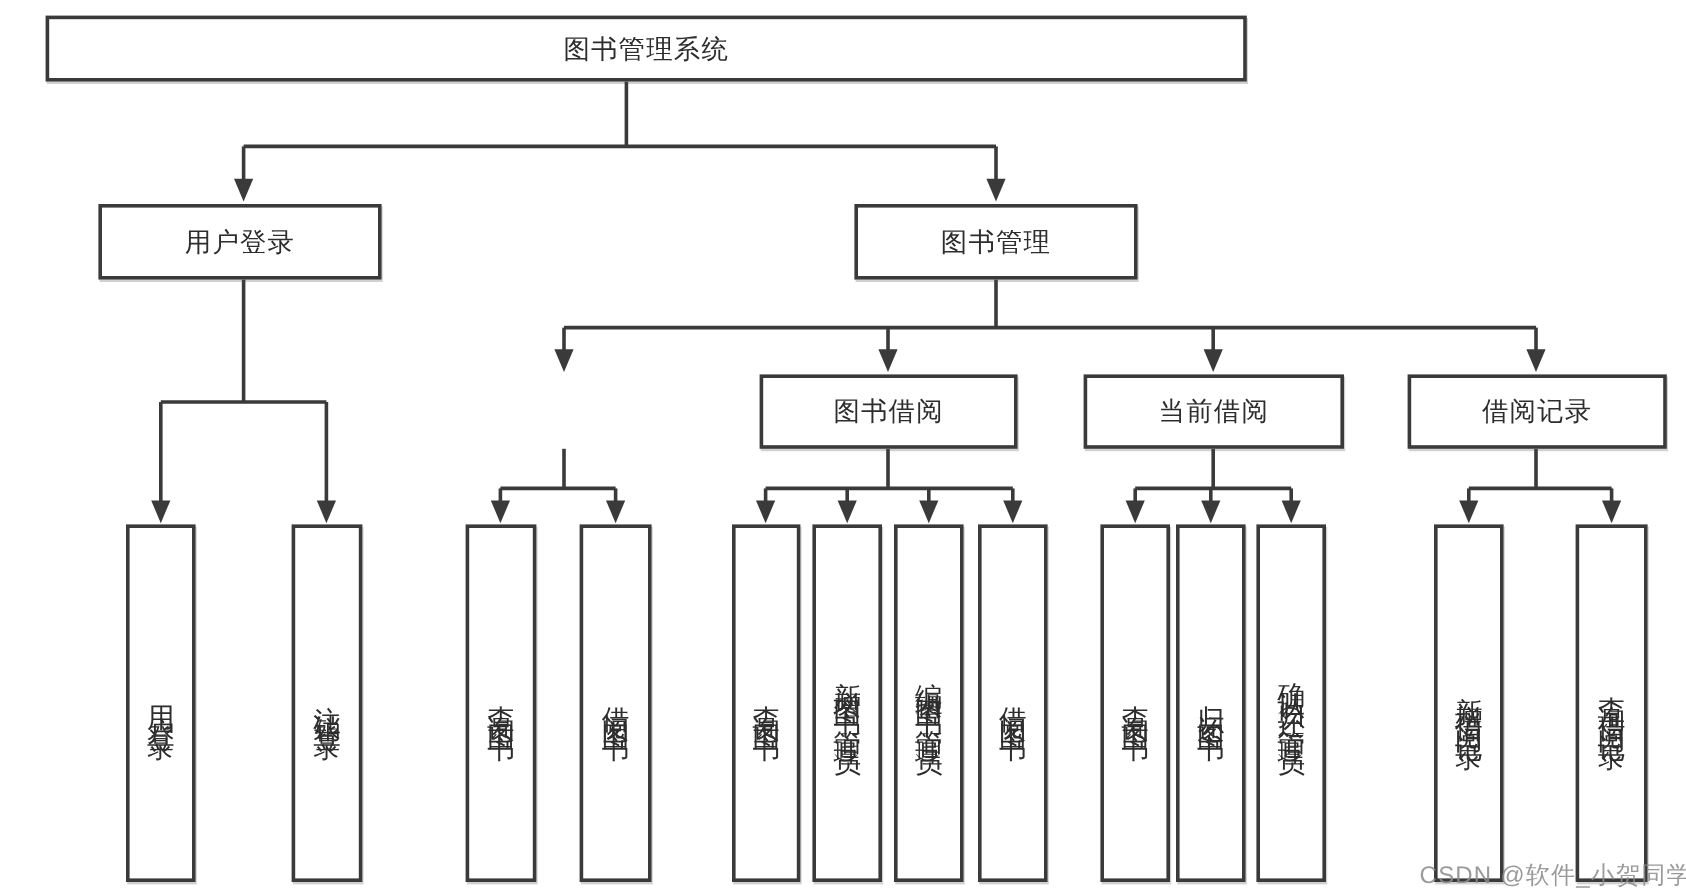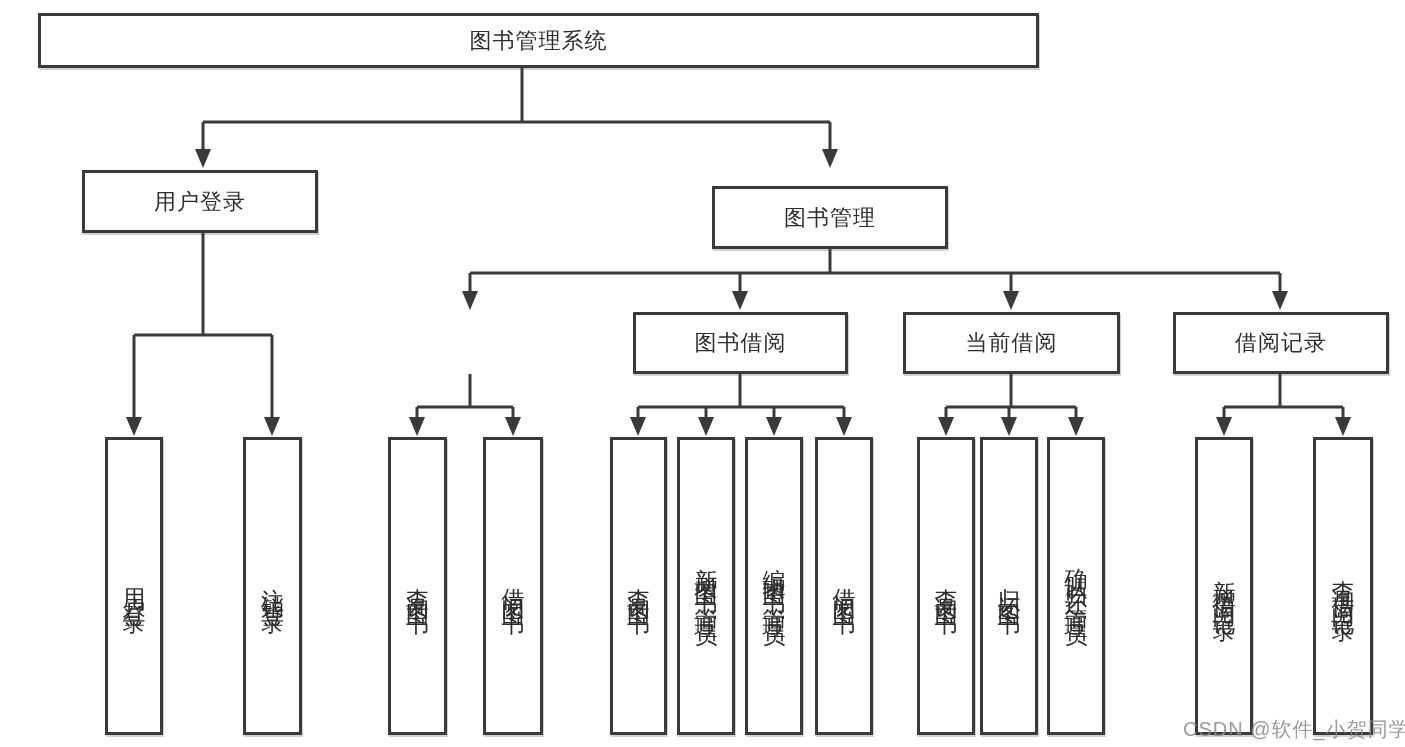--- a/index.html
+++ b/index.html
@@ -130,21 +130,21 @@
     </g>
   </svg>
 
   <div class="box" style="left:21px;top:13px;width:1001px;height:55px;margin-left:17px;">
     <span class="hlabel">图书管理系统</span>
   </div>
 
   <div class="box" style="left:82px;top:170px;width:236px;height:63px;">
     <span class="hlabel">用户登录</span>
   </div>
-  <div class="box" style="left:712px;top:186px;width:236px;height:63px;">
+  <div class="box" style="left:712px;top:170px;width:236px;height:63px;">
     <span class="hlabel">图书管理</span>
   </div>
 
   <div class="box" style="left:903px;top:312px;width:217px;height:62px;">
     <span class="hlabel">当前借阅</span>
   </div>
   <div class="box" style="left:633px;top:312px;width:215px;height:62px;">
     <span class="hlabel">图书借阅</span>
   </div>
   <div class="box" style="left:1173px;top:312px;width:216px;height:62px;">

